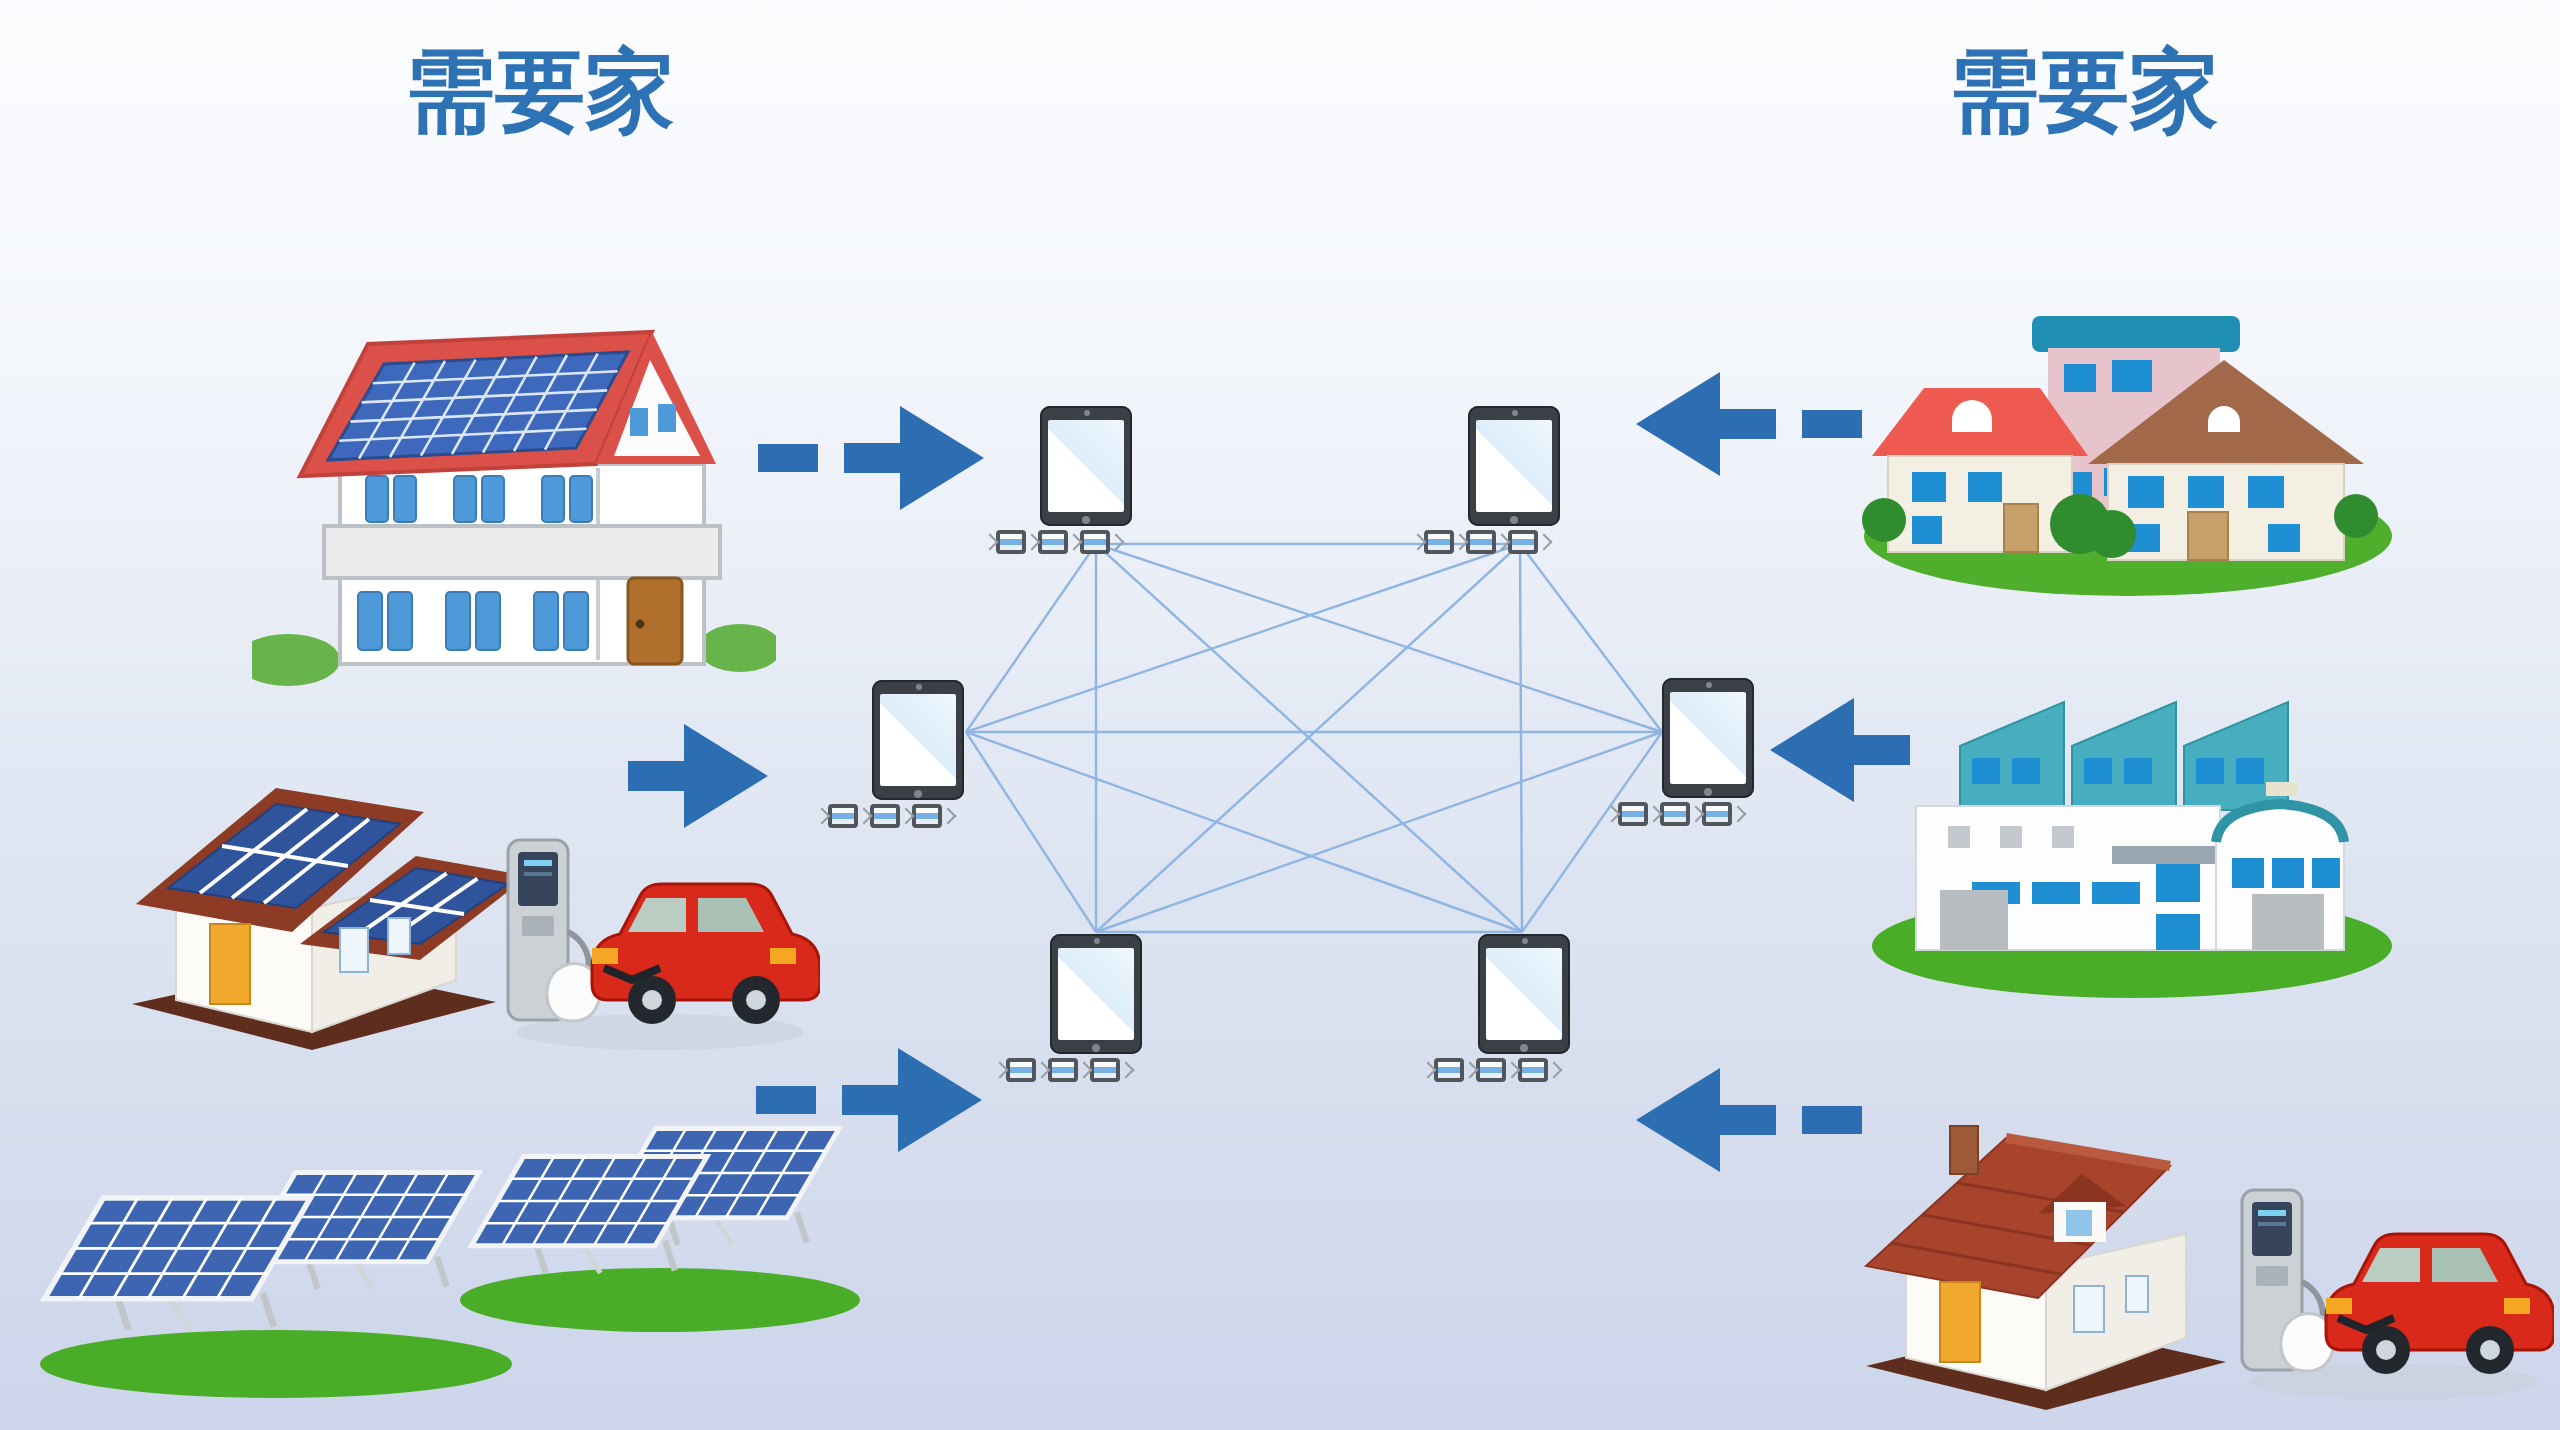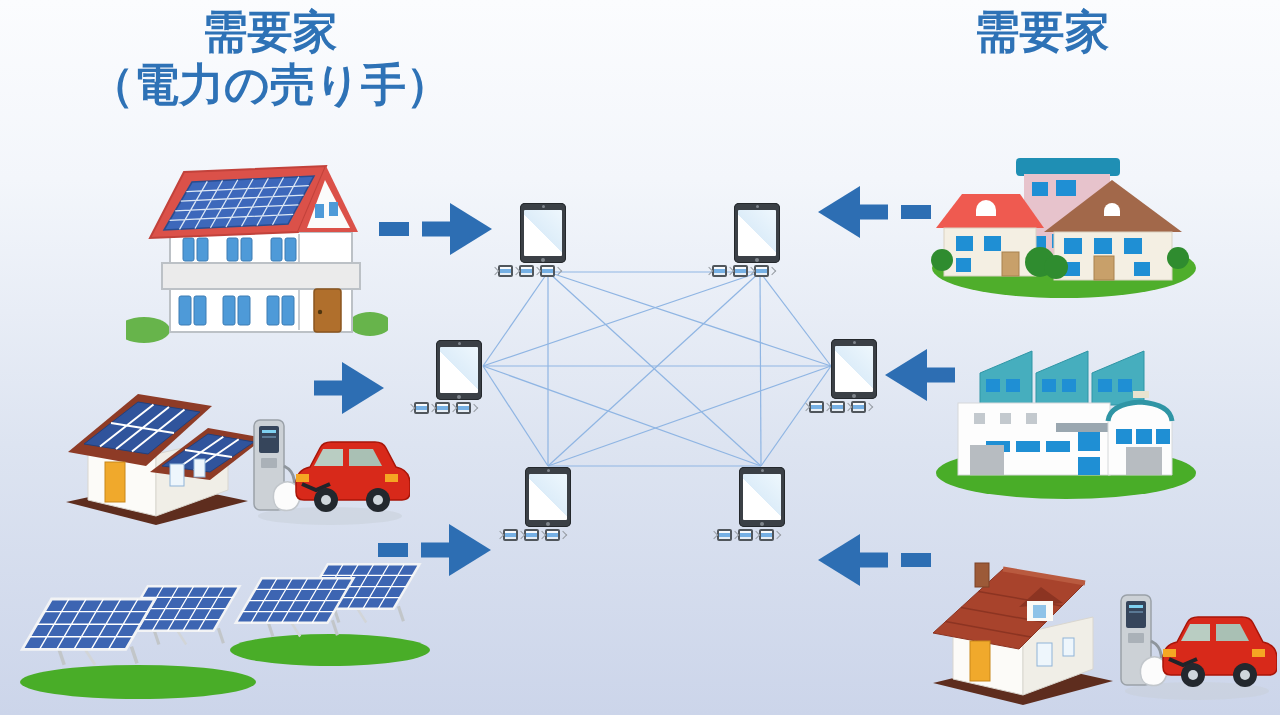--- a/index.html
+++ b/index.html
@@ -4,21 +4,21 @@
 <style>
   html,body{margin:0;padding:0;}
   .stage{
     position:relative;width:1280px;height:715px;overflow:hidden;
     background:linear-gradient(180deg,#fbfcfe 0%,#f3f6fb 25%,#dde4f1 62%,#ccd5ea 100%);
     font-family:"Liberation Sans","DejaVu Sans",sans-serif;
   }
   .layer{position:absolute;left:0;top:0;width:1280px;height:715px;}
   svg.layer{pointer-events:none;}
   
-  .title{position:absolute;top:6px;width:412px;text-align:center;font-weight:bold;
+  .title{position:absolute;top:20px;width:412px;text-align:center;font-weight:bold;
          color:#2e72b6;font-size:45px;line-height:1.17;z-index:6;}
   .title--left{left:64px;}
   .title--right{left:836px;}
   
   .node{position:absolute;width:46px;height:80px;z-index:3;}
   .tablet{position:absolute;left:0;top:0;width:46px;height:60px;background:#3b4046;
           border-radius:5px;box-shadow:inset 0 0 0 1px #24282c;}
   .tablet .screen{position:absolute;left:4px;right:4px;top:7px;bottom:7px;border-radius:1px;
           background:linear-gradient(45deg,#ffffff 49.5%,#ddedf9 50%,#eef7fd 100%);}
   .tablet .cam{position:absolute;left:50%;top:2px;width:3px;height:3px;margin-left:-1px;
@@ -33,21 +33,20 @@
   
   .illu{position:absolute;z-index:4;}
 </style>
 </head>
 <body>
 
 <div class="stage">
 
   <div class="title title--left">
     <div>需要家</div>
-    <div>（電力の売り手）</div>
   </div>
   <div class="title title--right">
     <div>需要家</div>
   </div>
 
   <svg id="mesh" class="layer" style="z-index:1">
       <line x1="548" y1="272" x2="760" y2="272" stroke="#8fb5e3" stroke-width="1.2"></line>
       <line x1="548" y1="272" x2="483" y2="366" stroke="#8fb5e3" stroke-width="1.2"></line>
       <line x1="548" y1="272" x2="831" y2="366" stroke="#8fb5e3" stroke-width="1.2"></line>
       <line x1="548" y1="272" x2="548" y2="466" stroke="#8fb5e3" stroke-width="1.2"></line>

